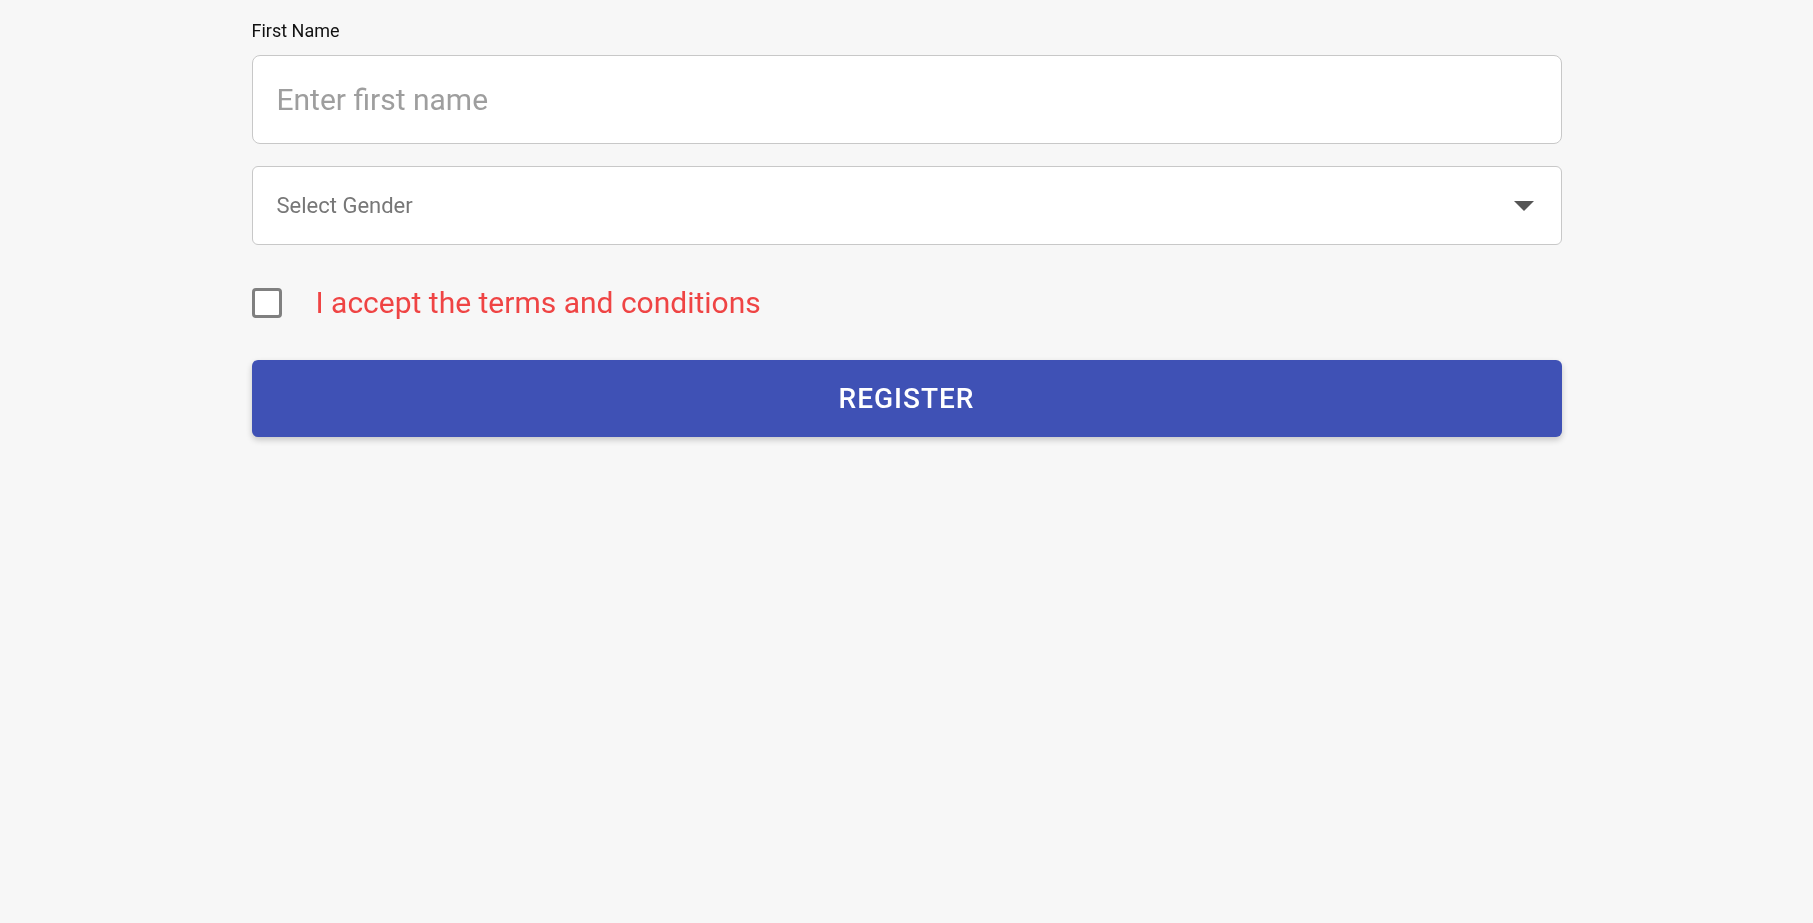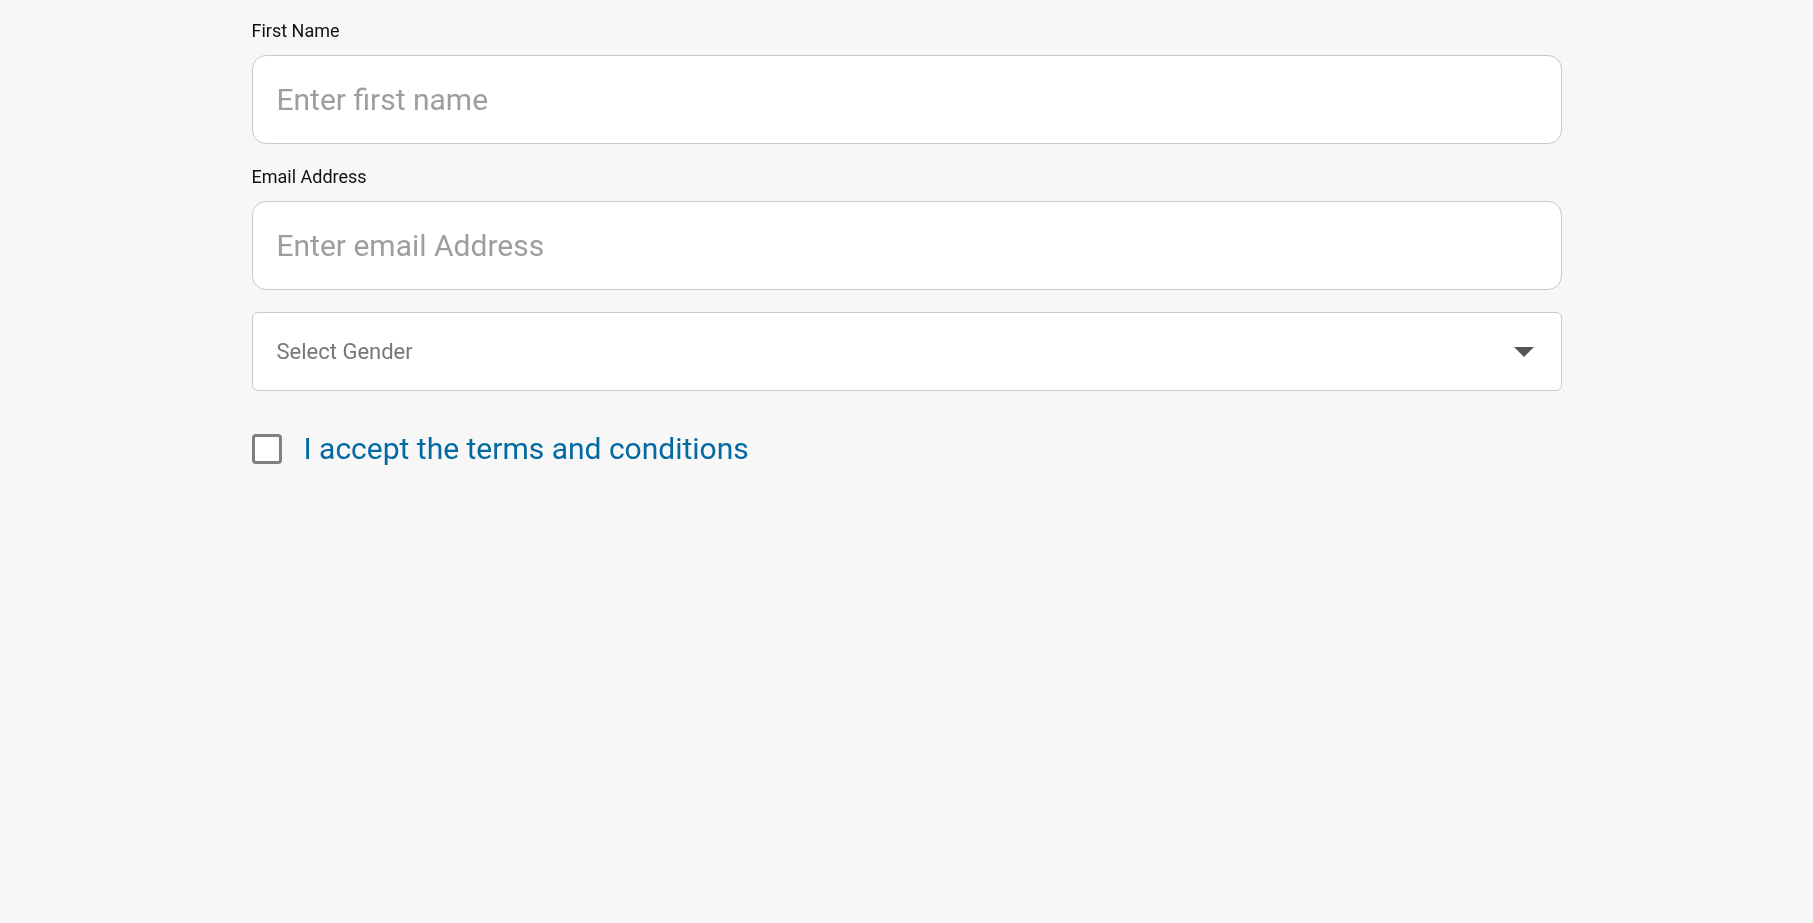--- a/index.html
+++ b/index.html
@@ -27,21 +27,21 @@
       font-size: 18px;
       color: #111;
       margin-bottom: 14px;
       font-weight: 400;
     }
     .text-input {
       width: 100%;
       padding: 26px 24px;
       font-size: 30px;
       border: 1px solid #c8c8c8;
-      border-radius: 14px;
+      border-radius: 8px;
       background: #fff;
       color: #222;
       outline: none;
       font-family: inherit;
     }
     .text-input::placeholder {
       color: #9e9e9e;
     }
     .select-wrapper {
       position: relative;
@@ -84,22 +84,23 @@
       width: 30px;
       height: 30px;
       border: 3px solid #808080;
       border-radius: 4px;
       background: #fff;
       flex-shrink: 0;
       cursor: pointer;
     }
     .checkbox-label {
       font-size: 30px;
-      color: #0369a1;
+      color: #ef4444;
       font-weight: 400;
+      margin-left: 12px;
     }
     .register-button {
       width: 100%;
       padding: 22px 0;
       background: #3f51b5;
       color: #fff;
       font-size: 28px;
       font-weight: 500;
       letter-spacing: 1px;
       border: none;
@@ -113,33 +114,30 @@
 <body>
 
 <div class="form-container">
 
   <div class="form-group">
     <label class="form-label">First Name</label>
     <input type="text" class="text-input" placeholder="Enter first name" style="">
   </div>
 
 
-  <div class="form-group">
-    <label class="form-label">Email Address</label>
-    <input type="text" class="text-input" placeholder="Enter email Address" style="">
-  </div>
 
   <div class="form-group">
     <div class="select-wrapper">
       <select class="select-input">
         <option value="" selected="">Select Gender</option>
       </select>
       <span class="select-caret"></span>
     </div>
   </div>
 
   <div class="checkbox-row">
     <span class="checkbox-box"></span>
     <span class="checkbox-label">I accept the terms and conditions</span>
   </div>
 
+  <button class="register-button">REGISTER</button>
 
 </div>
 
 </body></html>

